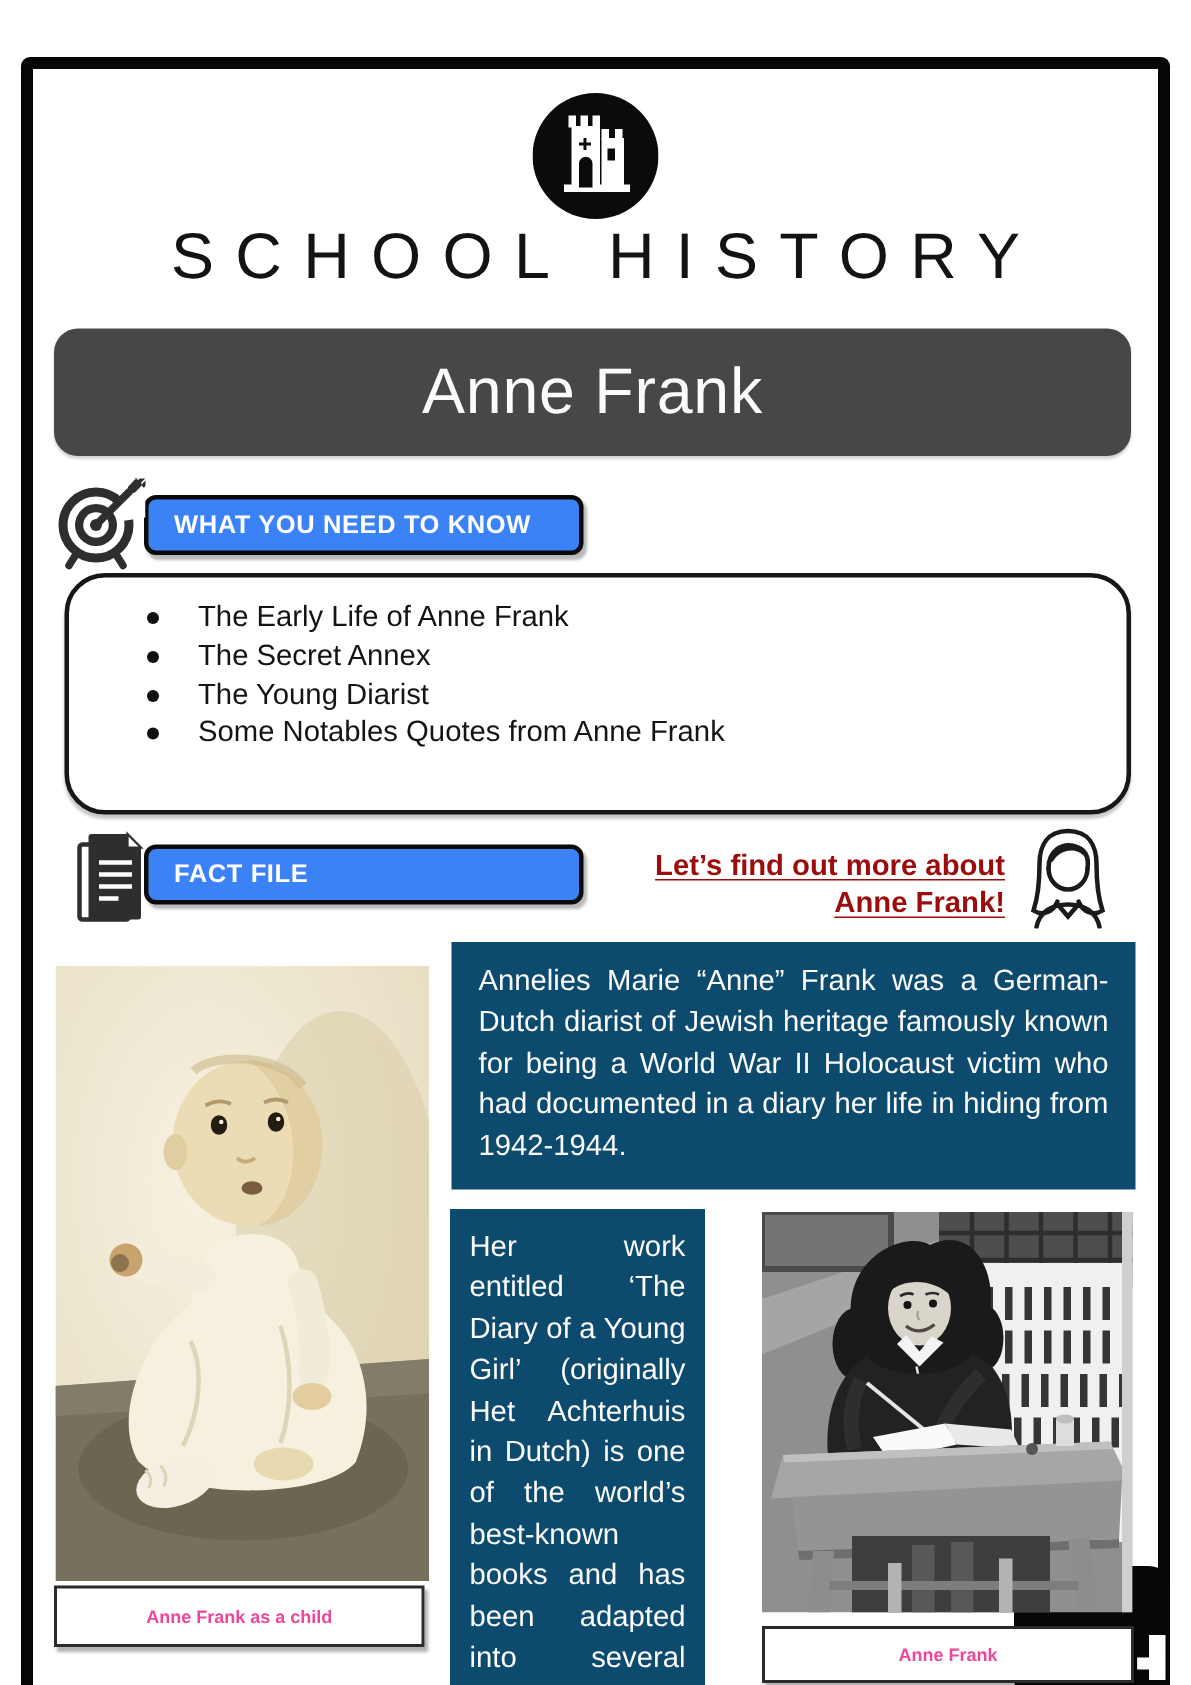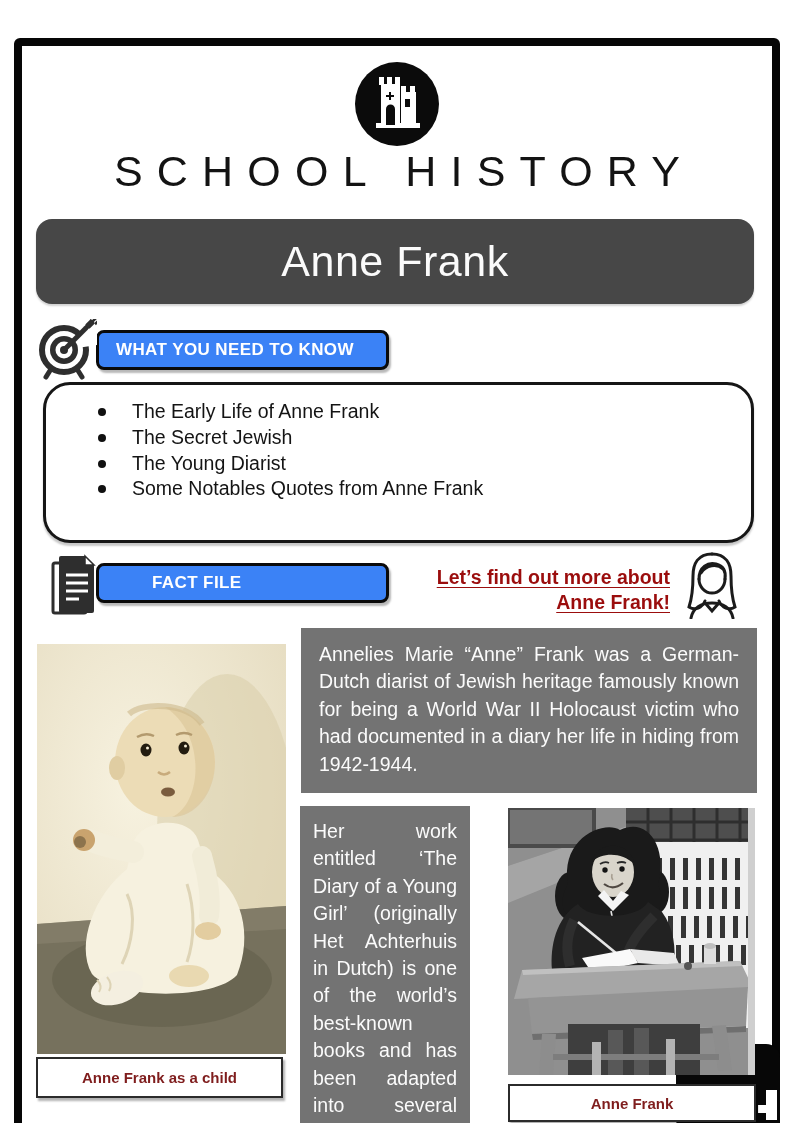--- a/index.html
+++ b/index.html
@@ -20,54 +20,54 @@
           border-radius:16px;z-index:2;display:flex;align-items:center;justify-content:center;
           box-shadow:0 2px 2px rgba(0,0,0,.18);}
   .banner span{color:#fbfbfb;font-size:43px;font-weight:400;letter-spacing:.5px;}
 
   
   .bar{position:absolute;height:40px;width:293px;left:96px;background:#3b82f6;
        border:3px solid #0a0a0a;border-radius:8px;box-sizing:border-box;
        display:flex;align-items:center;z-index:3;box-shadow:2px 3px 2px rgba(0,0,0,.28);}
   .bar span{color:#fff;font-weight:bold;font-size:17px;letter-spacing:.4px;padding-left:17px;}
   .bar.know{top:304px;}
-  .bar.fact{top:537px;padding-left:36px;}
+  .bar.fact{top:537px;}
 
   .icon-target{position:absolute;left:37px;top:293px;width:60px;height:62px;z-index:4;}
   .icon-doc{position:absolute;left:50px;top:527px;width:48px;height:66px;z-index:4;}
   .icon-woman{position:absolute;left:684px;top:523px;width:56px;height:70px;z-index:3;}
 
   
   .overview{position:absolute;left:43px;top:356px;width:711px;height:161px;box-sizing:border-box;
             border:3px solid #161616;border-radius:27px;background:#fff;z-index:2;
             box-shadow:0 3px 2px rgba(0,0,0,.22);}
   .overview ul{list-style:none;margin:14px 0 0 0;padding:0 0 0 46px;}
   .overview li{position:relative;font-size:19.5px;line-height:25.8px;color:#141414;padding-left:40px;}
   .overview li::before{content:"";position:absolute;left:6px;top:9px;width:8px;height:8px;
             border-radius:50%;background:#101010;}
 
   
   .callout{position:absolute;left:330px;top:539px;width:340px;text-align:right;z-index:3;
            color:#9b0d0d;font-weight:bold;font-size:19.5px;line-height:25px;}
   .callout div{text-decoration:underline;text-underline-offset:3px;}
 
   
-  .panel{background:#737373;color:#fbfbfb;font-size:19.5px;line-height:27.4px;
+  .panel{background:#0c4a6e;color:#fbfbfb;font-size:19.5px;line-height:27.4px;
          text-align:justify;box-sizing:border-box;z-index:2;position:absolute;}
   .panel.intro{left:301px;top:602px;width:456px;padding:13px 18px 15px 18px;}
   .panel.diary{left:300px;top:780px;width:170px;padding:12px 13px 16px 13px;min-height:310px;}
 
   
   .photo{position:absolute;z-index:3;line-height:0;}
   .photo.child{left:37px;top:618px;}
   .photo.desk{left:508px;top:782px;}
 
   .caption{position:absolute;background:#fff;border:2px solid #2b2b2b;box-sizing:border-box;
            display:flex;align-items:center;justify-content:center;z-index:5;
-           font-size:15px;font-weight:bold;color:#7f1d1d;box-shadow:2px 3px 2px rgba(0,0,0,.3);}
+           font-size:12px;font-weight:bold;color:#ec4899;box-shadow:2px 3px 2px rgba(0,0,0,.3);}
   .caption.child{left:36px;top:1031px;width:247px;height:41px;}
   .caption.desk{left:508px;top:1058px;width:248px;height:38px;}
 
   
   .badge{position:absolute;left:676px;top:1018px;width:104px;height:89px;background:#070707;
          border-radius:14px;z-index:2;}
   .badge svg{position:absolute;left:82px;top:46px;}
 </style>
 </head>
 <body>
@@ -123,21 +123,21 @@
       </g>
     </svg>
   </div>
   <div class="bar know">
     <span>WHAT YOU NEED TO KNOW</span>
   </div>
 
   <div class="overview">
     <ul>
       <li>The Early Life of Anne Frank</li>
-      <li>The Secret Jewish</li>
+      <li>The Secret Annex</li>
       <li>The Young Diarist</li>
       <li>Some Notables Quotes from Anne Frank</li>
     </ul>
   </div>
 
   <div class="icon-doc">
     <svg width="48" height="66" viewBox="0 0 48 66">
       <rect x="3" y="10" width="33" height="50" rx="2" fill="#ffffff" stroke="#2e2e2e" stroke-width="3"></rect>
       <path d="M11 3 h24 l9 9 v46 a2 2 0 0 1 -2 2 h-31 a2 2 0 0 1 -2 -2 v-53 a2 2 0 0 1 2 -2 z" fill="#2e2e2e"></path>
       <path d="M35 3 l9 9 h-9 z" fill="#ffffff" stroke="#2e2e2e" stroke-width="1.5"></path>

